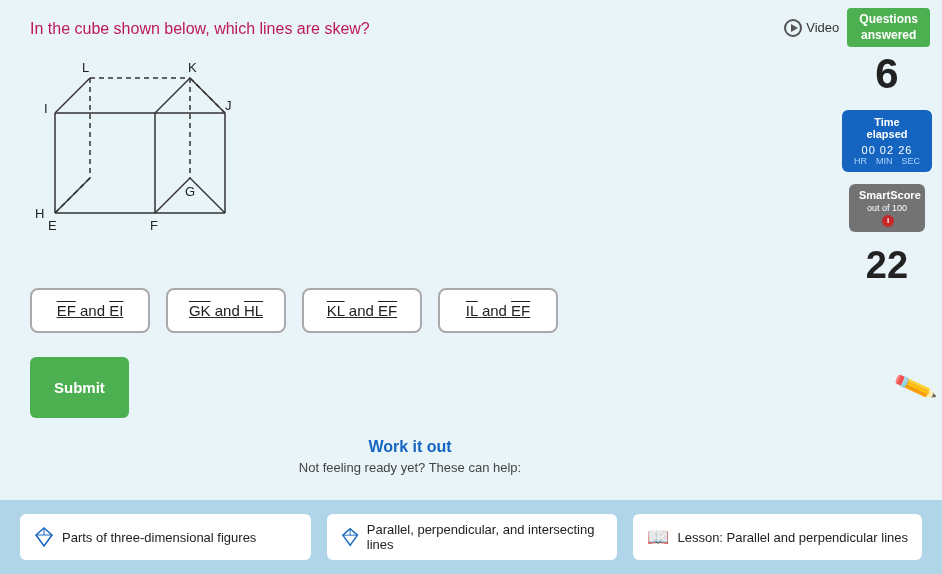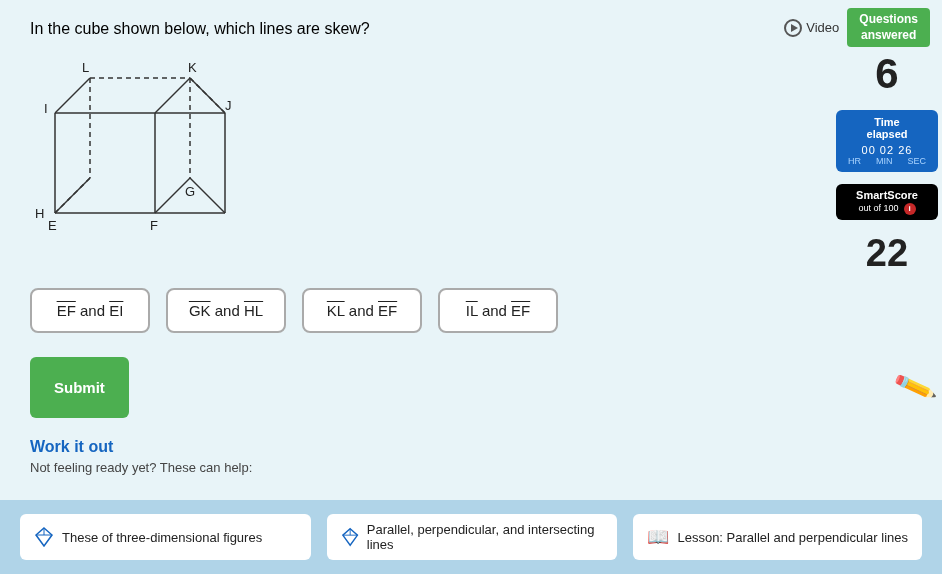--- a/index.html
+++ b/index.html
@@ -71,45 +71,45 @@
       font-size: 42px;
       font-weight: bold;
       color: #222;
     }
     .time-elapsed-box {
       background: #1565c0;
       color: white;
       border-radius: 6px;
       padding: 6px 10px;
       text-align: center;
-      width: 102px;
+      width: 90px;
     }
     .time-elapsed-label {
       font-size: 11px;
       font-weight: bold;
     }
     .time-elapsed-value {
       font-size: 11px;
       margin-top: 4px;
       letter-spacing: 1px;
     }
     .time-units {
       font-size: 9px;
       color: #aad4ff;
       display: flex;
       justify-content: space-between;
       padding: 0 2px;
     }
     .smart-score-box {
-      background: #000000;
+      background: #737373;
       color: white;
       border-radius: 6px;
       padding: 5px 10px;
       text-align: center;
-      width: 102px;
+      width: 76px;
       font-size: 11px;
       font-weight: bold;
     }
     .smart-score-sub {
       font-size: 9px;
       font-weight: normal;
     }
     .smart-score-info {
       display: inline-block;
       background: #c62828;
@@ -137,21 +137,21 @@
     
     .main-content {
       position: absolute;
       top: 0; left: 0;
       width: 820px;
       padding: 20px 30px;
     }
 
     .question-text {
       font-size: 16px;
-      color: #000000;
+      color: #be185d;
       margin-bottom: 20px;
     }
 
     
     .cube-area {
       width: 240px;
       height: 200px;
       margin-bottom: 30px;
       position: relative;
     }
@@ -166,20 +166,21 @@
     .answer-choice {
       border: 2px solid #aaa;
       border-radius: 8px;
       background: white;
       padding: 12px 20px;
       font-size: 15px;
       cursor: pointer;
       min-width: 120px;
       text-align: center;
       color: #222;
+      text-decoration: underline;
     }
 
     .overline {
       text-decoration: overline;
     }
 
     
     .submit-btn {
       background: #4caf50;
       color: white;
@@ -223,20 +224,21 @@
       color: #222;
       cursor: pointer;
       flex: 1;
       min-width: 200px;
       max-width: 460px;
     }
     .diamond-svg { width: 20px; height: 20px; }
     .book-icon { font-size: 18px; }
 
     .work-section {
+      text-align: center;
       margin-bottom: 26px;
     }
   </style>
 </head>
 <body>
 
 <div class="top-bar">
   <div class="video-btn">
     <div class="play-circle">
       <div class="play-triangle"></div>
@@ -349,21 +351,21 @@
   </div>
 </div>
 
 <div class="help-links">
   <div class="help-link">
     <svg class="diamond-svg" viewBox="0 0 20 20">
       <polygon points="10,1 18,8 10,19 2,8" fill="none" stroke="#1565c0" stroke-width="1.5"></polygon>
       <line x1="2" y1="8" x2="18" y2="8" stroke="#1565c0" stroke-width="1"></line>
       <line x1="10" y1="1" x2="10" y2="8" stroke="#1565c0" stroke-width="1"></line>
     </svg>
-    <span>These of three-dimensional figures</span>
+    <span>Parts of three-dimensional figures</span>
   </div>
   <div class="help-link">
     <svg class="diamond-svg" viewBox="0 0 20 20">
       <polygon points="10,1 18,8 10,19 2,8" fill="none" stroke="#1565c0" stroke-width="1.5"></polygon>
       <line x1="2" y1="8" x2="18" y2="8" stroke="#1565c0" stroke-width="1"></line>
       <line x1="10" y1="1" x2="10" y2="8" stroke="#1565c0" stroke-width="1"></line>
     </svg>
     <span>Parallel, perpendicular, and intersecting lines</span>
   </div>
   <div class="help-link" style="flex: 0 0 auto; max-width: 460px;">

